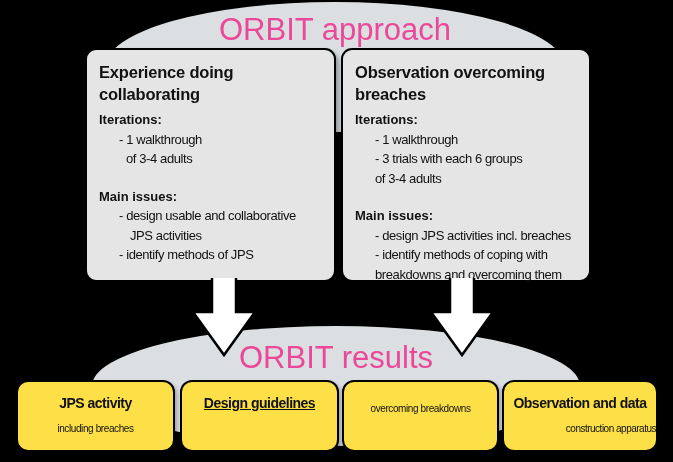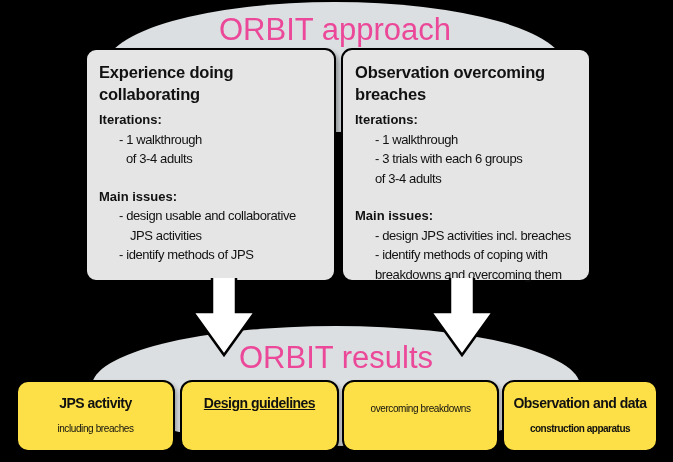--- a/index.html
+++ b/index.html
@@ -41,21 +41,21 @@
     position:absolute; top:380px; height:72px; z-index:3; background:#fde047;
     border:2.5px solid #000; border-radius:12px; box-sizing:border-box;
     text-align:center; padding-top:11px; box-shadow:2px 3px 4px rgba(0,0,0,0.3);
   }
   #result-box-1 { left:16px;  width:159px; }
   #result-box-2 { left:180px; width:159px;text-decoration:underline; }
   #result-box-3 { left:342px; width:157px; }
   #result-box-4 { left:502px; width:156px; }
   .result-line1 { font-size:14px; font-weight:bold; line-height:20px; letter-spacing:-0.5px; white-space:nowrap; }
   .result-line2 { font-size:10px; line-height:20px; margin-top:6px; letter-spacing:-0.4px; white-space:nowrap; }
-  #result-box-4 .result-line2 { font-weight:bold; letter-spacing:-0.5px; }
+  #result-box-4 .result-line2 { font-weight:normal; letter-spacing:-0.5px;text-align:right; }
 </style>
 </head>
 <body>
 
 <div class="stage">
 
   <div class="ellipse" id="approach-ellipse"></div>
   <div class="banner-title" id="approach-title">ORBIT approach</div>
 
   <div class="main-box" id="main-box-left">

